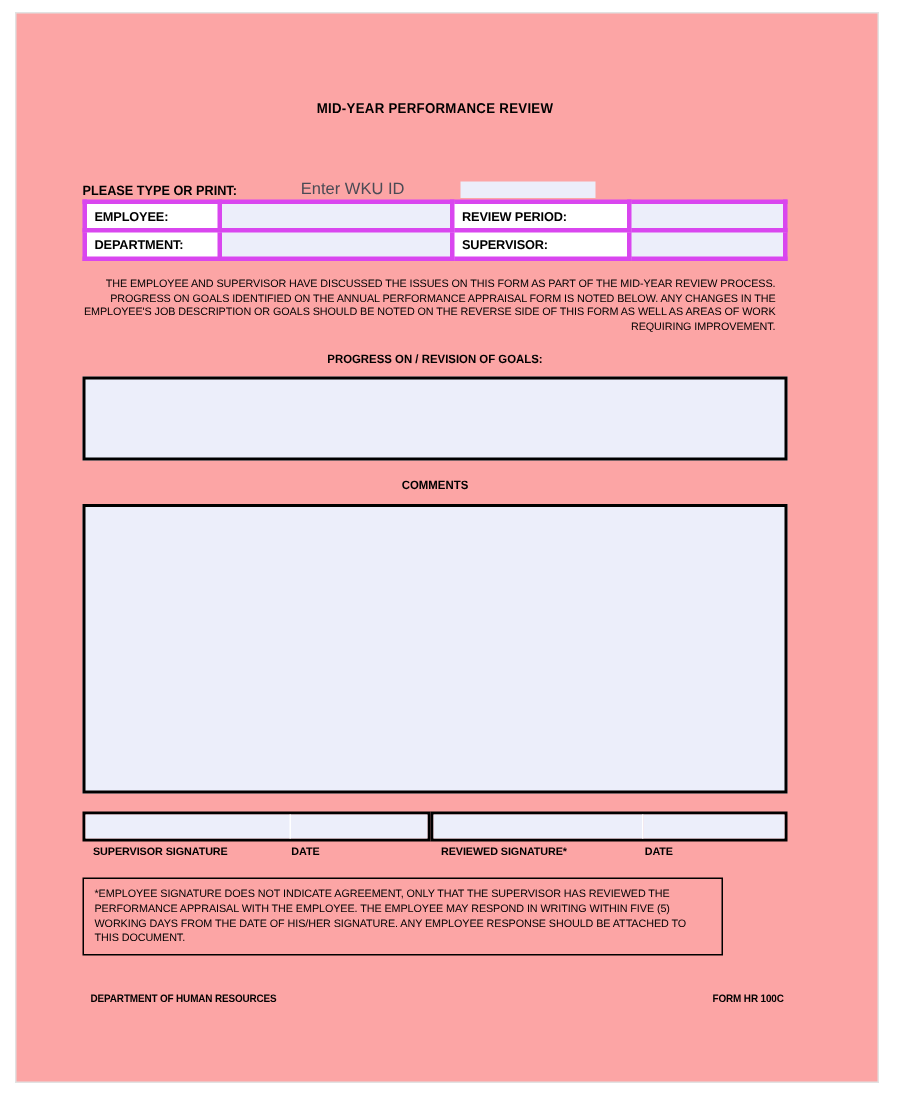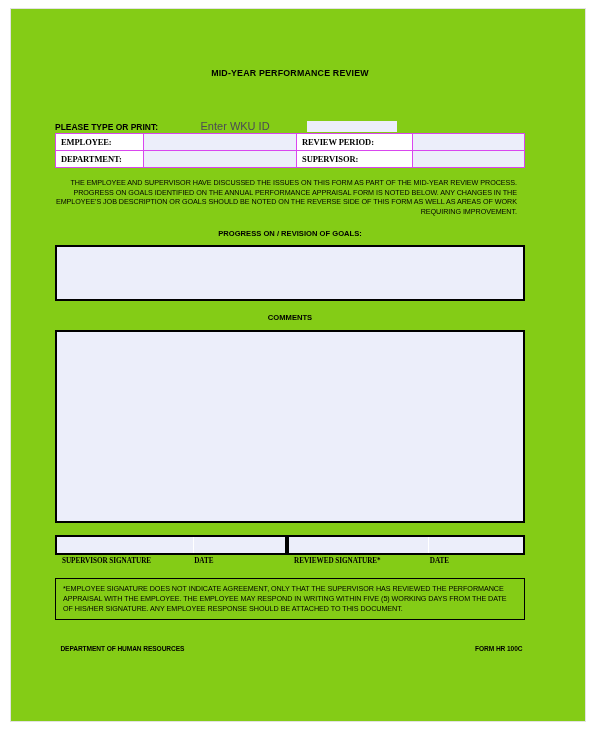--- a/index.html
+++ b/index.html
@@ -15,21 +15,21 @@
     overflow: hidden;
   }
 
   
   #page-sheet {
     position: absolute;
     left: 10px;
     top: 8px;
     width: 576px;
     height: 714px;
-    background: #84cc16;
+    background: #fca5a5;
     border: 1px solid #e2e2e2;
     box-sizing: border-box;
   }
 
   #page-inner {
     position: absolute;
     left: 44px;
     top: 40px;
     width: 470px;
   }
@@ -76,25 +76,24 @@
   }
 
   
   table.info-table {
     border-collapse: collapse;
     width: 470px;
     margin-top: 1px;
     table-layout: fixed;
   }
   table.info-table td {
-    border: 1px solid #d946ef;
+    border: 3px solid #d946ef;
     height: 16px;
     padding: 0 0 0 5px;
     vertical-align: middle;
-    font-family: Liberation Serif, serif;
   }
   td.lbl {
     font-size: 8.5px;
     font-weight: bold;
     color: #000;
     background: #ffffff;
     white-space: nowrap;
     letter-spacing: -0.1px;
   }
   td.fld {
@@ -175,30 +174,29 @@
     display: flex;
   }
   .sig-lbl-group.left  { width: 232px; }
   .sig-lbl-group.right { width: 238px; }
   .sig-lbl {
     font-size: 7.2px;
     font-weight: bold;
     color: #000;
     letter-spacing: -0.05px;
     white-space: nowrap;
-    font-family: Liberation Serif, serif;
   }
   .sig-lbl.name { flex: 1 1 auto; padding-left: 7px; }
   .sig-lbl.date { flex: 0 0 40%; padding-left: 10px; }
 
   
   .footnote-box {
     border: 1px solid #000;
     box-sizing: border-box;
-    width: 470px;
+    width: 427px;
     margin-top: 13px;
     padding: 5px 6px 6px 7px;
   }
   .footnote-text {
     font-size: 7.2px;
     line-height: 9.6px;
     color: #000;
     letter-spacing: -0.05px;
   }
 

